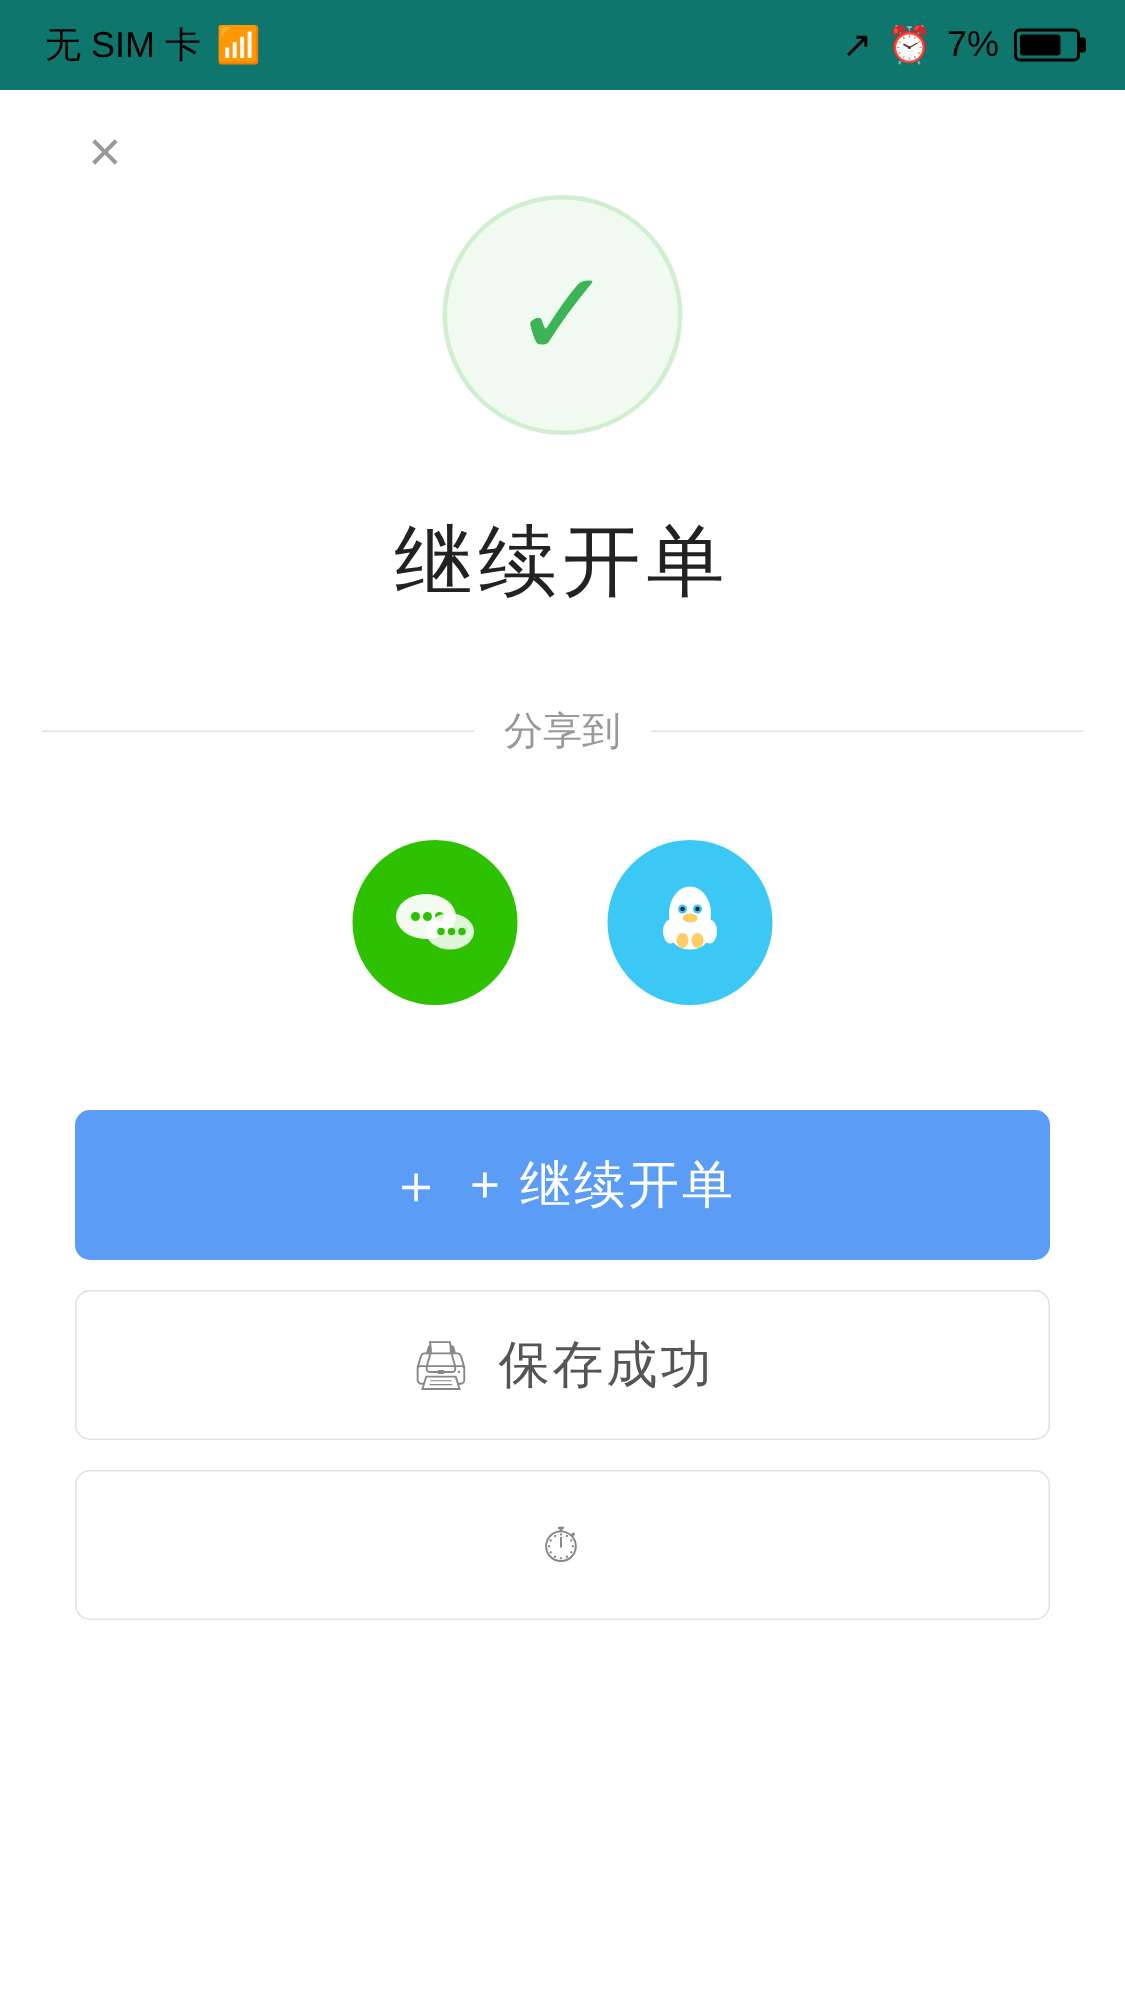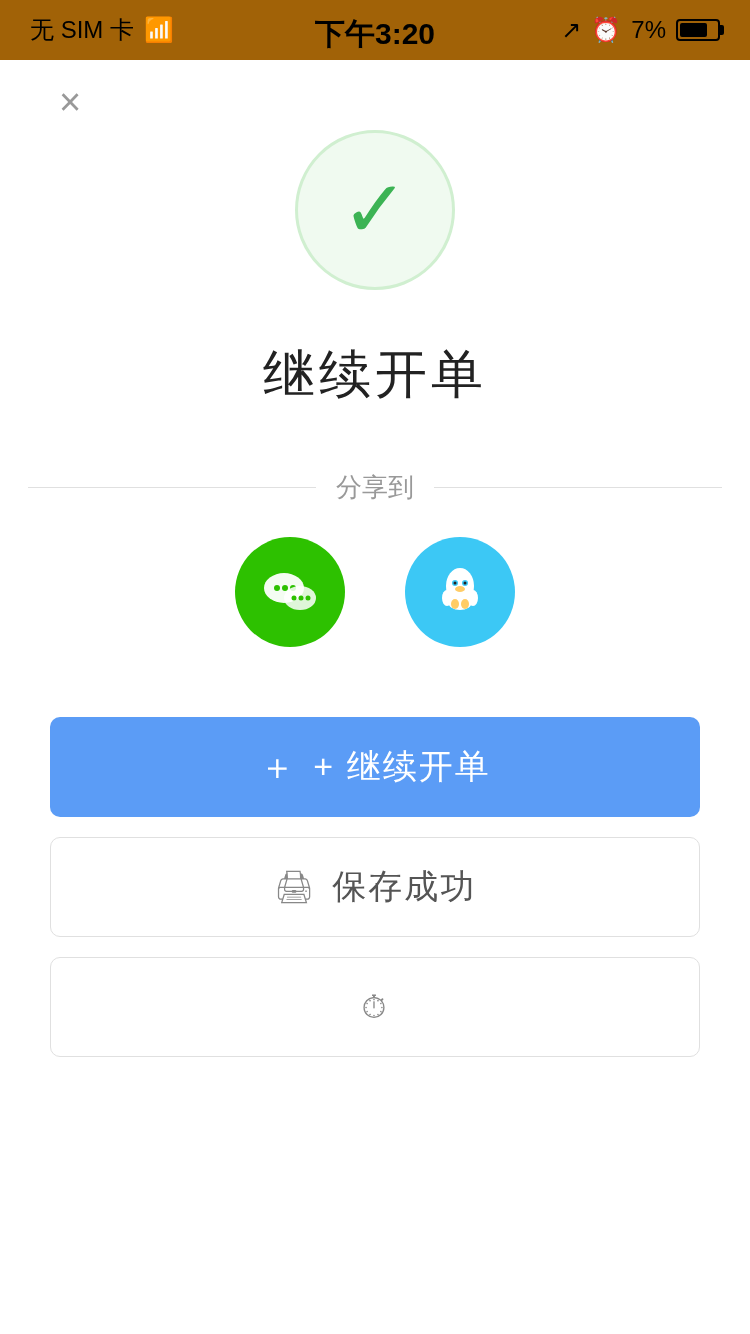--- a/index.html
+++ b/index.html
@@ -11,21 +11,21 @@
       background: #ffffff;
       font-family: -apple-system, "PingFang SC", "Helvetica Neue", Arial, sans-serif;
       overflow: hidden;
       position: relative;
     }
 
     
     .status-bar {
       width: 100%;
       height: 60px;
-      background: #a16207;
+      background: #0f766e;
       display: flex;
       align-items: center;
       justify-content: space-between;
       padding: 0 30px;
       font-size: 26px;
       color: #000;
     }
     .status-left {
       display: flex;
       align-items: center;
@@ -139,21 +139,21 @@
       display: flex;
       flex-direction: column;
       align-items: center;
       margin-bottom: 50px;
     }
     .divider-row {
       width: 100%;
       display: flex;
       align-items: center;
       padding: 0 28px;
-      margin-bottom: 32px;
+      margin-bottom: 55px;
     }
     .divider-line {
       flex: 1;
       height: 1px;
       background: #e0e0e0;
     }
     .divider-text {
       font-size: 26px;
       color: #999;
       padding: 0 20px;
@@ -240,21 +240,20 @@
     }
   </style>
 </head>
 <body>
 
 <div class="status-bar">
   <div class="status-left">
     <span>无 SIM 卡</span>
     <span class="wifi-icon">📶</span>
   </div>
-  <div class="status-center">下午3:20</div>
   <div class="status-right">
     <span>↗</span>
     <span>⏰</span>
     <span>7%</span>
     <div class="battery-shape">
       <div class="battery-fill"></div>
     </div>
   </div>
 </div>
 

